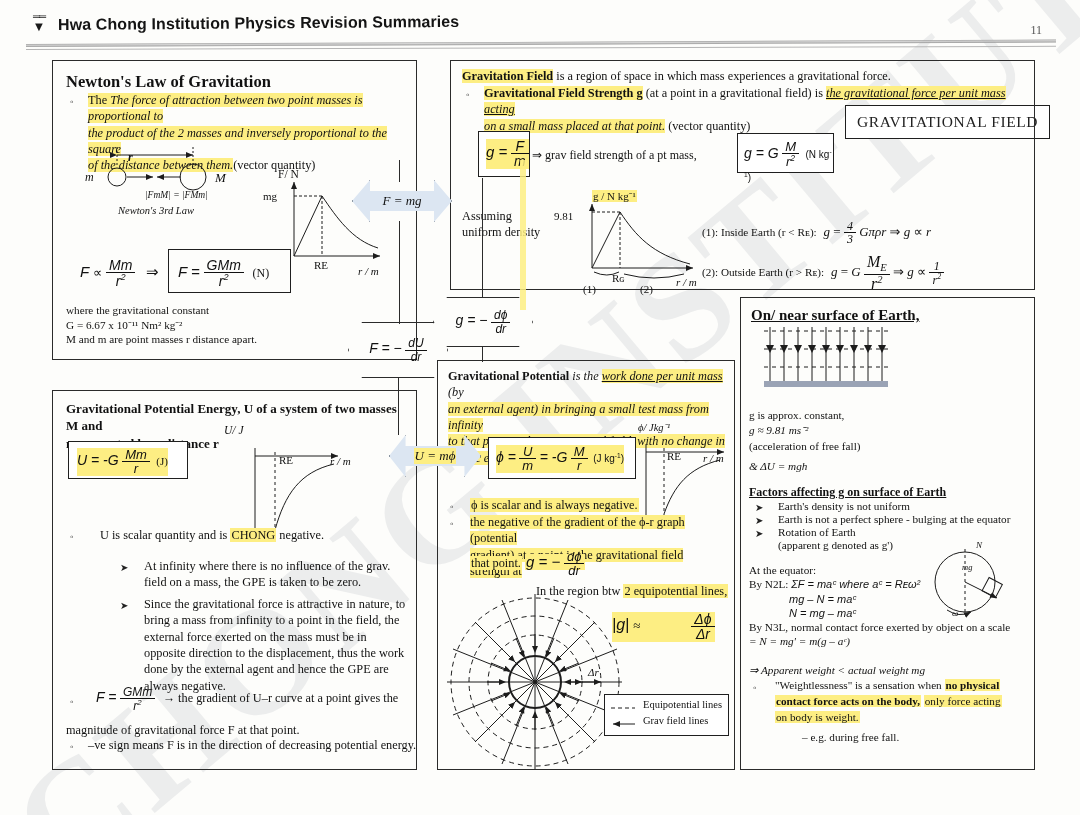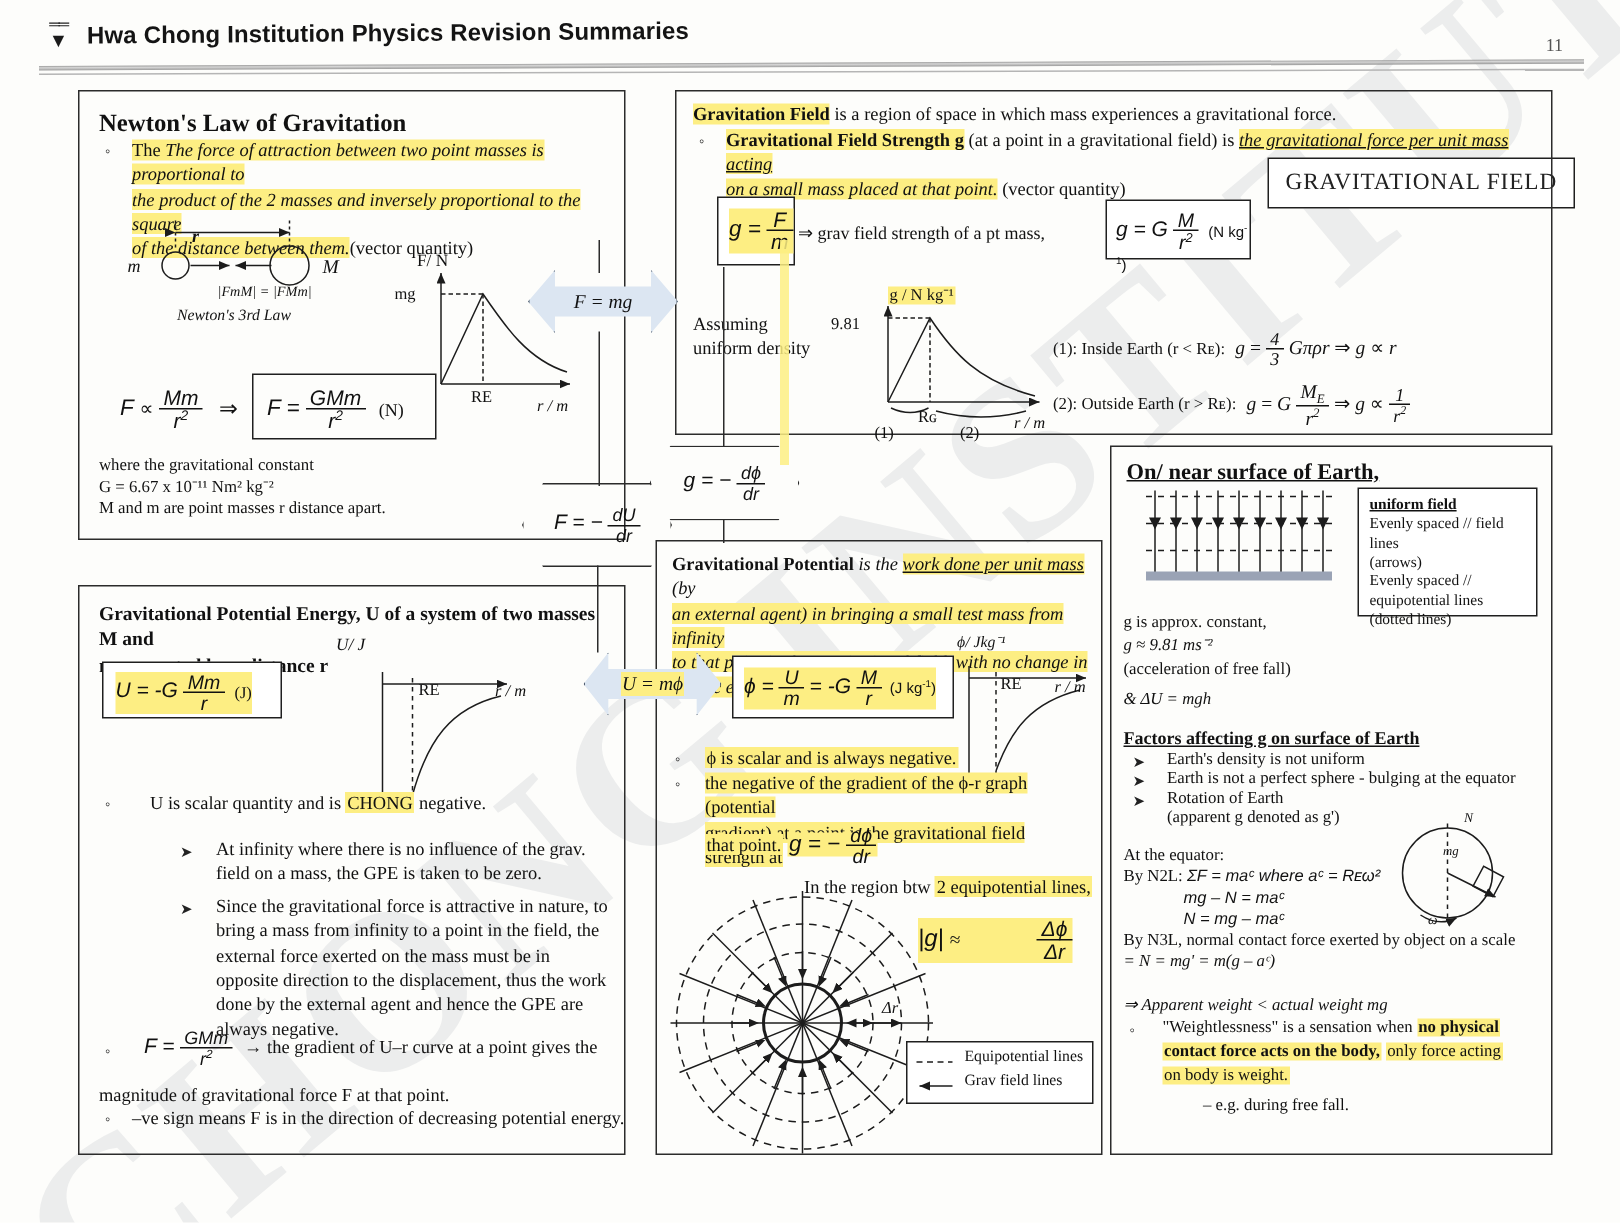--- a/index.html
+++ b/index.html
@@ -247,21 +247,21 @@
     <span style="font-size:13px; margin-left:4px;">
       <span class="it">g</span> =
       <span class="frac it" style="font-size:12px;"><span class="num">4</span><span class="den">3</span></span>
       <span class="it">Gπρr</span> ⇒ <span class="it">g</span> ∝ <span class="it">r</span>
     </span>
   </div>
   <div class="t small-txt" style="left:702px; top:254px;">
     <span>(2): Outside Earth (r &gt; Rᴇ):</span>
     <span style="font-size:13px; margin-left:4px;">
       <span class="it">g</span> = <span class="it">G</span>
-      <span class="frac it" style="font-size:13px;"><span class="num">M<sub class="sm">E</sub></span><span class="den">r<sup class="sm">2</sup></span></span>
+      <span class="frac it" style="font-size:16px;"><span class="num">M<sub class="sm">E</sub></span><span class="den">r<sup class="sm">2</sup></span></span>
       ⇒ <span class="it">g</span> ∝
       <span class="frac it" style="font-size:12px;"><span class="num">1</span><span class="den">r<sup class="sm">2</sup></span></span>
     </span>
   </div>
 
   <div class="panel" style="left:52px; top:390px; width:365px; height:380px;"></div>
 
   <div class="t body-txt bd" style="left:66px; top:400px; width:345px; font-size:13px;">
     <span>Gravitational Potential Energy, U of a system of two masses M and</span><br>
     <span>m separated by a distance r</span>
@@ -452,30 +452,20 @@
         <path d="M46,20 L54,20 L50,28 z"></path>
       <path d="M60,20 L68,20 L64,28 z"></path>
         <path d="M74,20 L82,20 L78,28 z"></path>
       <path d="M88,20 L96,20 L92,28 z"></path>
         <path d="M102,20 L110,20 L106,28 z"></path>
       <path d="M116,20 L124,20 L120,28 z"></path>
     </g>
     <rect x="2" y="56" width="124" height="6" fill="#9aa3b5"></rect>
   </svg>
 
-  <div class="box" style="left:905px; top:325px; width:120px; height:86px; background:#fff;">
-    <div class="t small-txt" style="left:7px; top:5px; width:110px; font-size:10.3px; line-height:1.25;">
-      <span class="bd" style="text-decoration:underline;">uniform field</span><br>
-      <span>Evenly spaced // field lines</span><br>
-      <span>(arrows)</span><br>
-      <span>Evenly spaced //</span><br>
-      <span>equipotential lines</span><br>
-      <span>(dotted lines)</span>
-    </div>
-  </div>
 
   <div class="t small-txt" style="left:749px; top:408px; line-height:1.38;">
     <span>g is approx. constant,</span><br>
     <span class="it">g ≈ 9.81 ms⁻²</span><br>
     <span>(acceleration of free fall)</span>
   </div>
   <div class="t small-txt it" style="left:749px; top:459px;">&amp; ΔU = mgh</div>
 
   <div class="t small-txt bd" style="left:749px; top:485px; text-decoration:underline; font-size:12px;">Factors affecting g on surface of Earth</div>
   <div class="bullet-ar" style="left:755px; top:502px;">➤</div>

